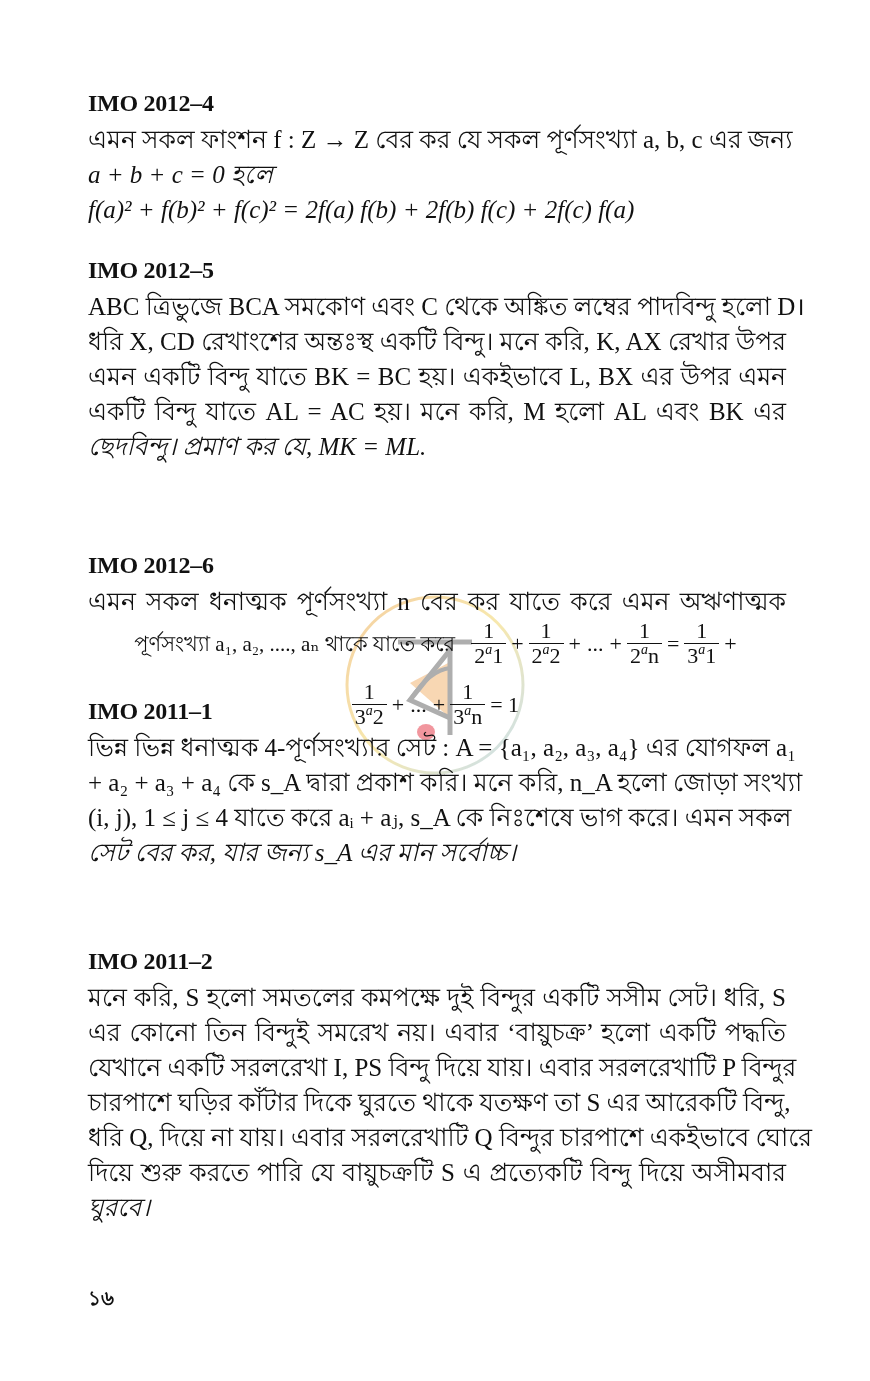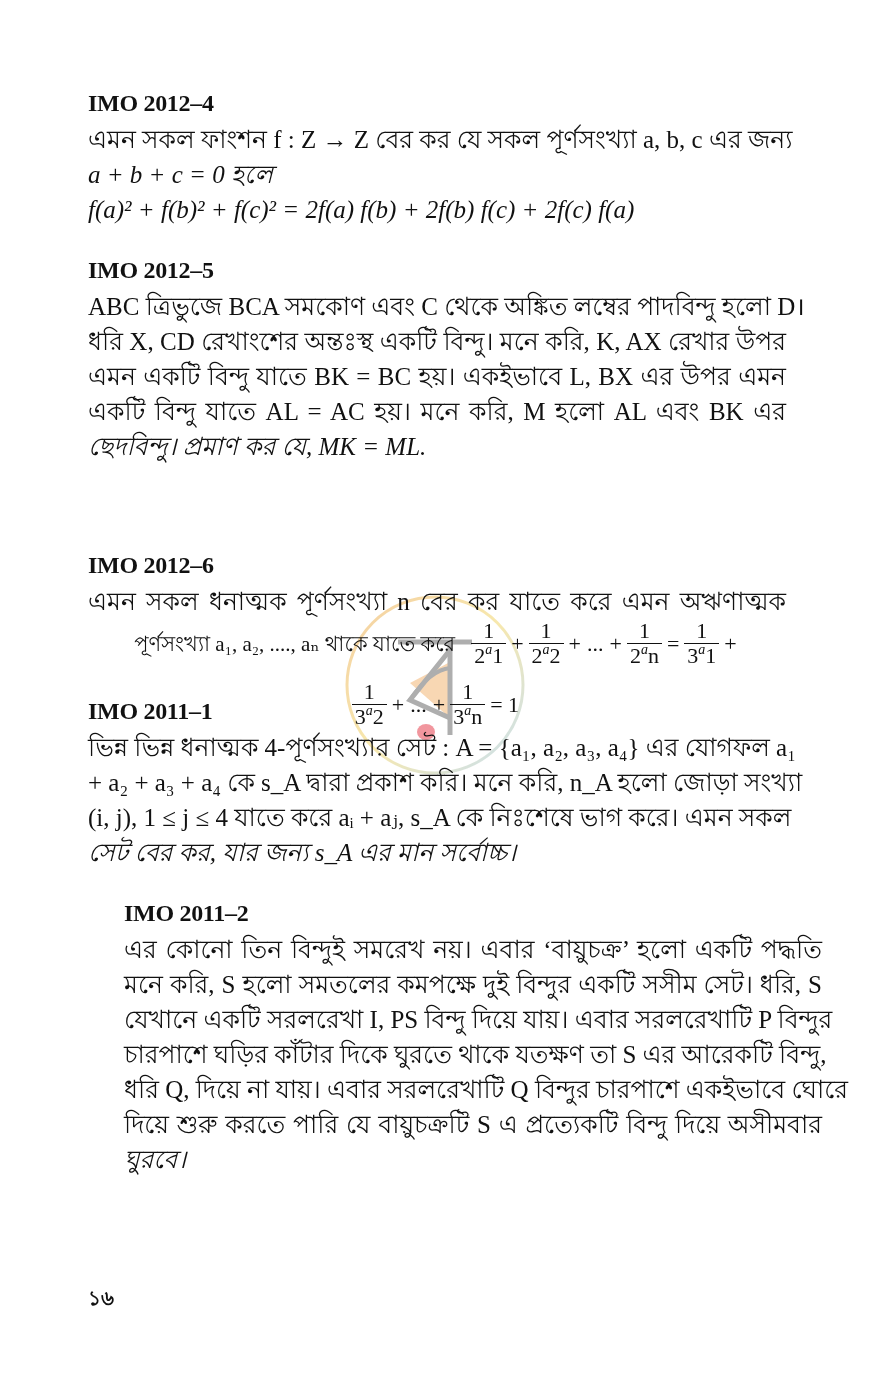--- a/index.html
+++ b/index.html
@@ -106,24 +106,24 @@
   </div>
 
   <div class="section" style="top:696px;">
     <div class="heading">IMO 2011–1</div>
     <span class="line">ভিন্ন ভিন্ন ধনাত্মক 4-পূর্ণসংখ্যার সেট : A = {a₁, a₂, a₃, a₄} এর যোগফল a₁</span>
     <span class="line">+ a₂ + a₃ + a₄ কে s_A দ্বারা প্রকাশ করি। মনে করি, n_A হলো জোড়া সংখ্যা</span>
     <span class="line">(i, j), 1 ≤ j ≤ 4 যাতে করে aᵢ + aⱼ, s_A কে নিঃশেষে ভাগ করে। এমন সকল</span>
     <span class="line last">সেট বের কর, যার জন্য s_A এর মান সর্বোচ্চ।</span>
   </div>
 
-  <div class="section" style="top:898px;margin-left:36px;">
+  <div class="section" style="top:946px;">
     <div class="heading">IMO 2011–2</div>
+    <span class="line">মনে করি, S হলো সমতলের কমপক্ষে দুই বিন্দুর একটি সসীম সেট। ধরি, S</span>
     <span class="line">এর কোনো তিন বিন্দুই সমরেখ নয়। এবার ‘বায়ুচক্র’ হলো একটি পদ্ধতি</span>
-    <span class="line">মনে করি, S হলো সমতলের কমপক্ষে দুই বিন্দুর একটি সসীম সেট। ধরি, S</span>
     <span class="line">যেখানে একটি সরলরেখা I, PS বিন্দু দিয়ে যায়। এবার সরলরেখাটি P বিন্দুর</span>
     <span class="line">চারপাশে ঘড়ির কাঁটার দিকে ঘুরতে থাকে যতক্ষণ তা S এর আরেকটি বিন্দু,</span>
     <span class="line">ধরি Q, দিয়ে না যায়। এবার সরলরেখাটি Q বিন্দুর চারপাশে একইভাবে ঘোরে</span>
     <span class="line">দিয়ে শুরু করতে পারি যে বায়ুচক্রটি S এ প্রত্যেকটি বিন্দু দিয়ে অসীমবার</span>
     <span class="line last">ঘুরবে।</span>
   </div>
 
   <div class="pagenum">১৬</div>
 </div>
 

